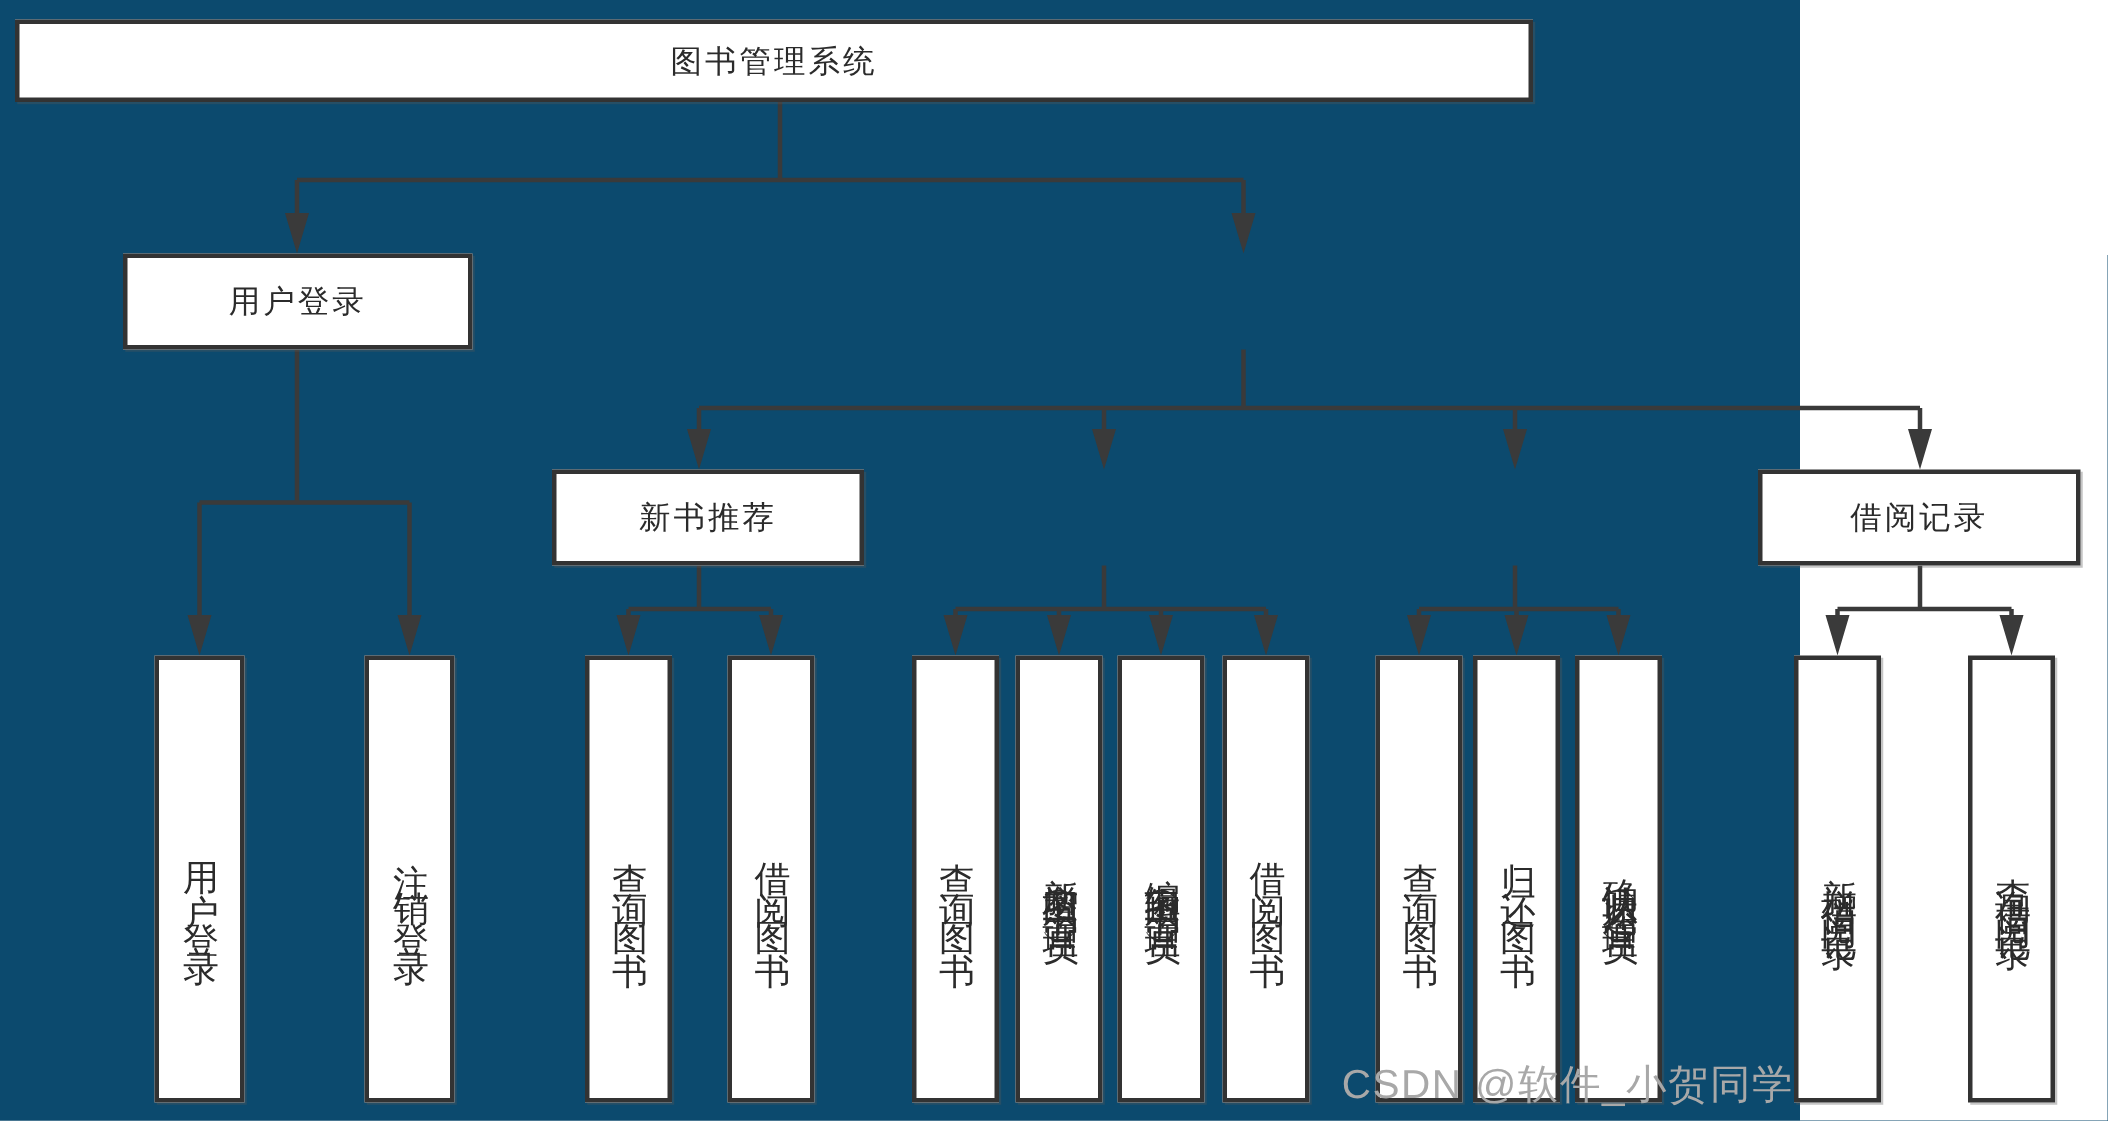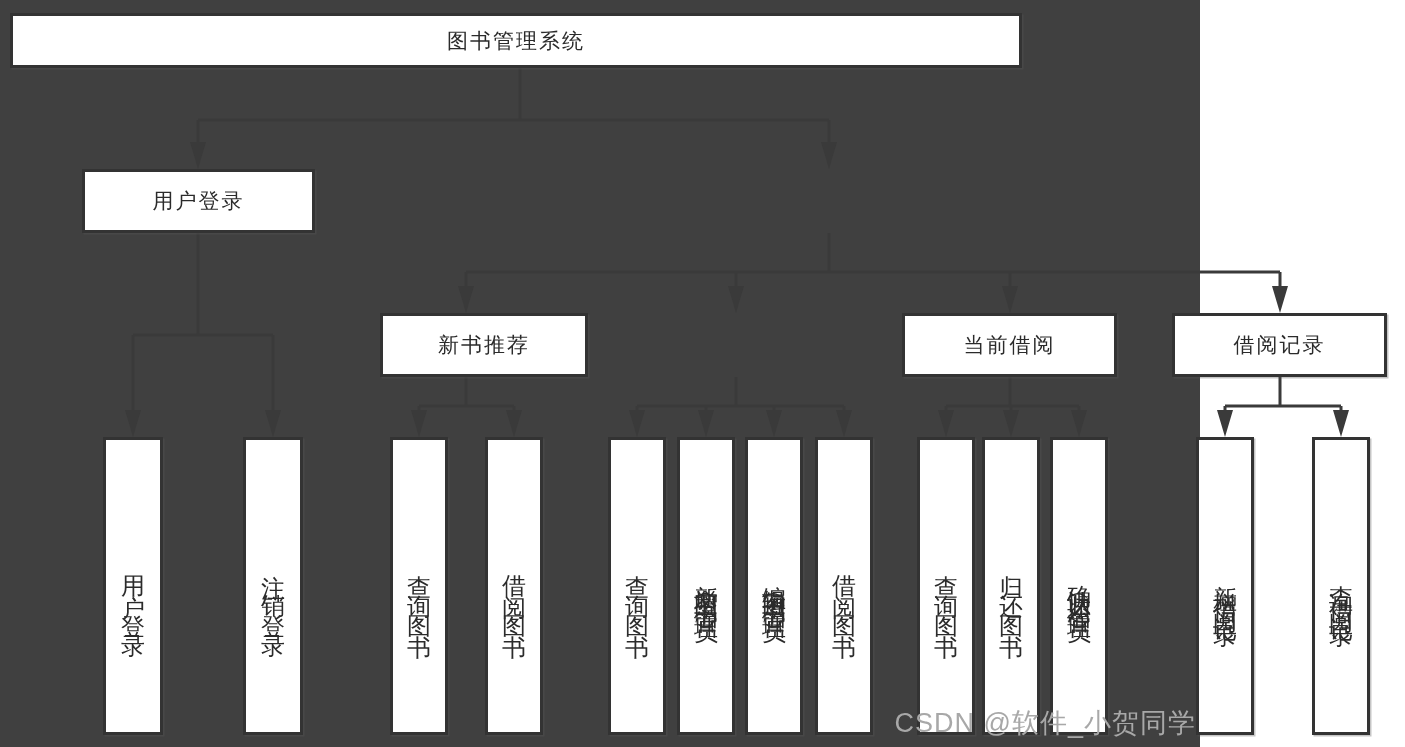--- a/index.html
+++ b/index.html
@@ -1,20 +1,20 @@
 <!DOCTYPE html>
 <html><head>
 <meta charset="utf-8">
 <style>
   html,body{margin:0;padding:0;}
   body{
     width:1405px;height:747px;background:#ffffff;overflow:hidden;
     font-family:"Liberation Sans", sans-serif;
   }
-  .canvas{position:relative;width:1200px;height:747px;background:#404040;}
+  .canvas{position:relative;width:1200px;height:747px;background:#0c4a6e;}
   .connectors{position:absolute;left:0;top:0;width:1405px;height:747px;}
   .node{
     position:absolute;background:#ffffff;border:3px solid #333333;
     box-sizing:border-box;display:flex;align-items:center;justify-content:center;
     color:#2b2b2b;box-shadow:1.5px 1.5px 0 rgba(90,90,90,0.35);
   }
   .h-node{font-size:21px;letter-spacing:2px;}
   .root-node{border-width:3px;}
   .v-node > span{
     writing-mode:vertical-rl;text-orientation:mixed;
@@ -56,25 +56,22 @@
   </svg>
 
   <div class="node h-node root-node" style="left:10px;top:13px;width:1012px;height:55px">
     <span>图书管理系统</span>
   </div>
 
   <div class="node h-node" style="left:82px;top:169px;width:233px;height:64px">
     <span>用户登录</span>
   </div>
 
-  <div class="node h-node" style="left:380px;top:313px;width:208px;height:64px">
+  <div class="node h-node" style="left:368px;top:313px;width:208px;height:64px">
     <span>新书推荐</span>
-  </div>
-  <div class="node h-node" style="left:902px;top:313px;width:215px;height:64px">
-    <span>当前借阅</span>
   </div>
   <div class="node h-node" style="left:1172px;top:313px;width:215px;height:64px">
     <span>借阅记录</span>
   </div>
 
   <div class="node v-node ls20" style="left:103px;top:437px;width:60px;height:298px">
     <span>用户登录</span>
   </div>
   <div class="node v-node ls20" style="left:243px;top:437px;width:60px;height:298px">
     <span>注销登录</span>

